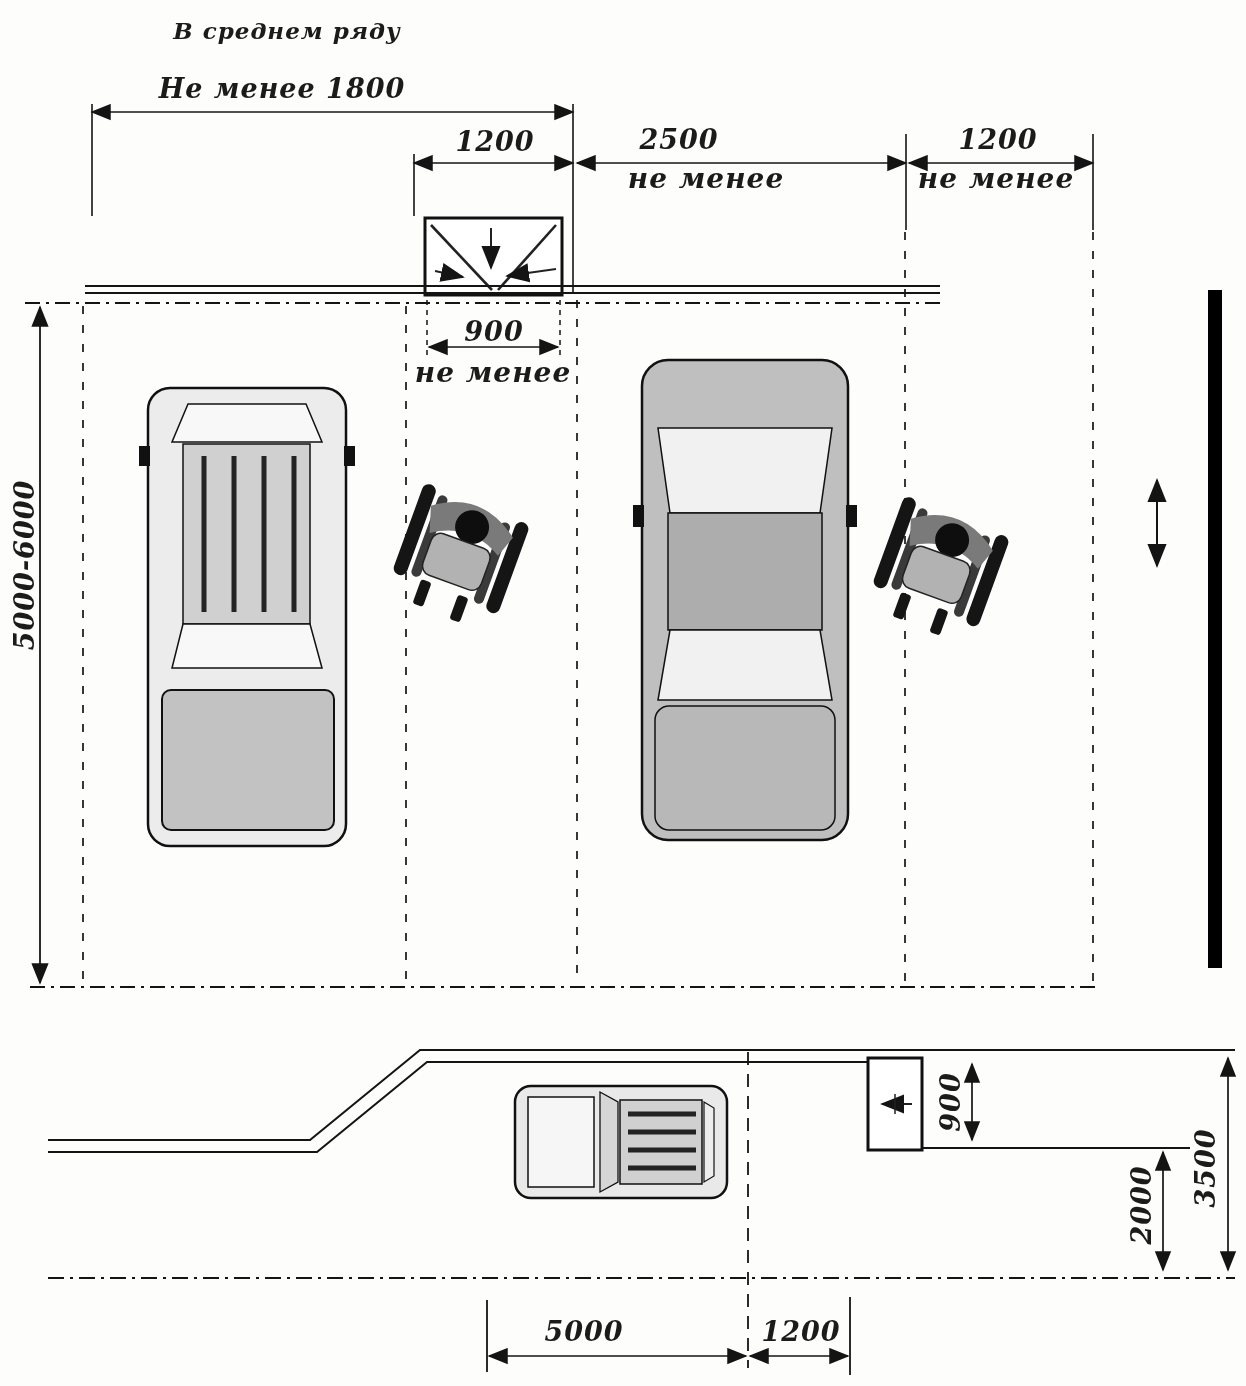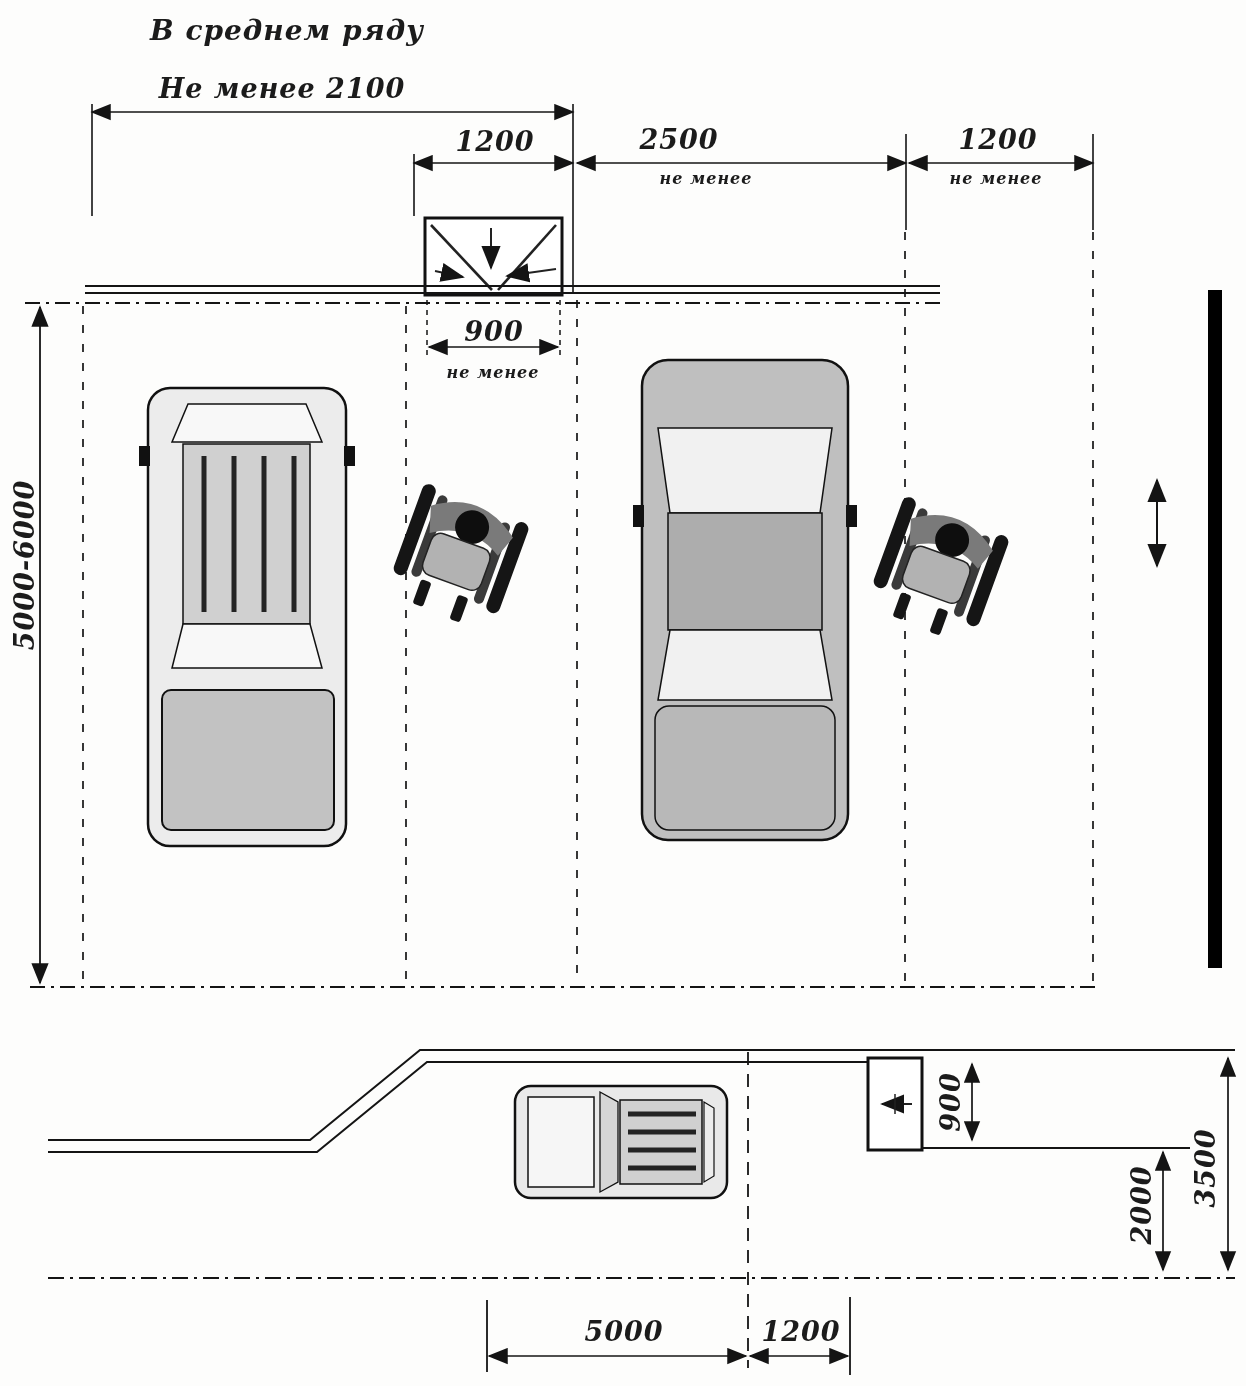--- a/index.html
+++ b/index.html
@@ -6,22 +6,22 @@
   #stage{
     position:relative;width:1246px;height:1386px;background:#fdfdfc;
     font-family:"DejaVu Serif","Liberation Serif",serif;color:#171717;overflow:hidden;
   }
   #stage svg{position:absolute;left:0;top:0;}
   .lbl{
     position:absolute;transform:translate(-50%,-50%);
     font-style:italic;font-weight:600;white-space:nowrap;
     font-size:27px;letter-spacing:1px;color:#1b1b1b;
   }
-  .lbl.small{font-size:16px;}
-  .lbl.title{font-size:28px;}
+  .lbl.small{font-size:28px;}
+  .lbl.title{font-size:23px;}
   .lbl.rot{transform:translate(-50%,-50%) rotate(-90deg);}
 </style>
 </head>
 <body>
 
 <div id="stage">
 
   <svg width="1246" height="1386" viewBox="0 0 1246 1386">
     <defs>
       <marker id="arr" viewBox="0 0 10 8" refX="9.2" refY="4" markerWidth="12" markerHeight="10" orient="auto-start-reverse">
@@ -161,33 +161,33 @@
     <g>
       <line x1="487" y1="1300" x2="487" y2="1372" stroke="#141414" stroke-width="1.8"></line>
       <line x1="850" y1="1297" x2="850" y2="1375" stroke="#141414" stroke-width="1.8"></line>
       <line x1="489" y1="1356" x2="746" y2="1356" stroke="#141414" stroke-width="1.7" marker-start="url(#arr)" marker-end="url(#arr)"></line>
       <line x1="750" y1="1356" x2="848" y2="1356" stroke="#141414" stroke-width="1.7" marker-start="url(#arr)" marker-end="url(#arr)"></line>
     </g>
   </svg>
 
   <div class="lbl title" style="left:287px;top:30px">В среднем ряду</div>
 
-  <div class="lbl" style="left:282px;top:88px">Не менее 2100</div>
+  <div class="lbl" style="left:282px;top:88px">Не менее 1800</div>
   <div class="lbl" style="left:495px;top:141px">1200</div>
 
   <div class="lbl" style="left:679px;top:139px">2500</div>
   <div class="lbl small" style="left:706px;top:178px">не менее</div>
 
   <div class="lbl" style="left:998px;top:139px">1200</div>
   <div class="lbl small" style="left:996px;top:178px">не менее</div>
 
   <div class="lbl" style="left:494px;top:331px">900</div>
   <div class="lbl small" style="left:493px;top:372px">не менее</div>
 
   <div class="lbl rot" style="left:24px;top:565px">5000-6000</div>
 
   <div class="lbl rot" style="left:950px;top:1102px">900</div>
   <div class="lbl rot" style="left:1141px;top:1205px">2000</div>
   <div class="lbl rot" style="left:1205px;top:1168px">3500</div>
 
-  <div class="lbl" style="left:624px;top:1331px">5000</div>
+  <div class="lbl" style="left:584px;top:1331px">5000</div>
   <div class="lbl" style="left:801px;top:1331px">1200</div>
 </div>
 
 </body></html>

